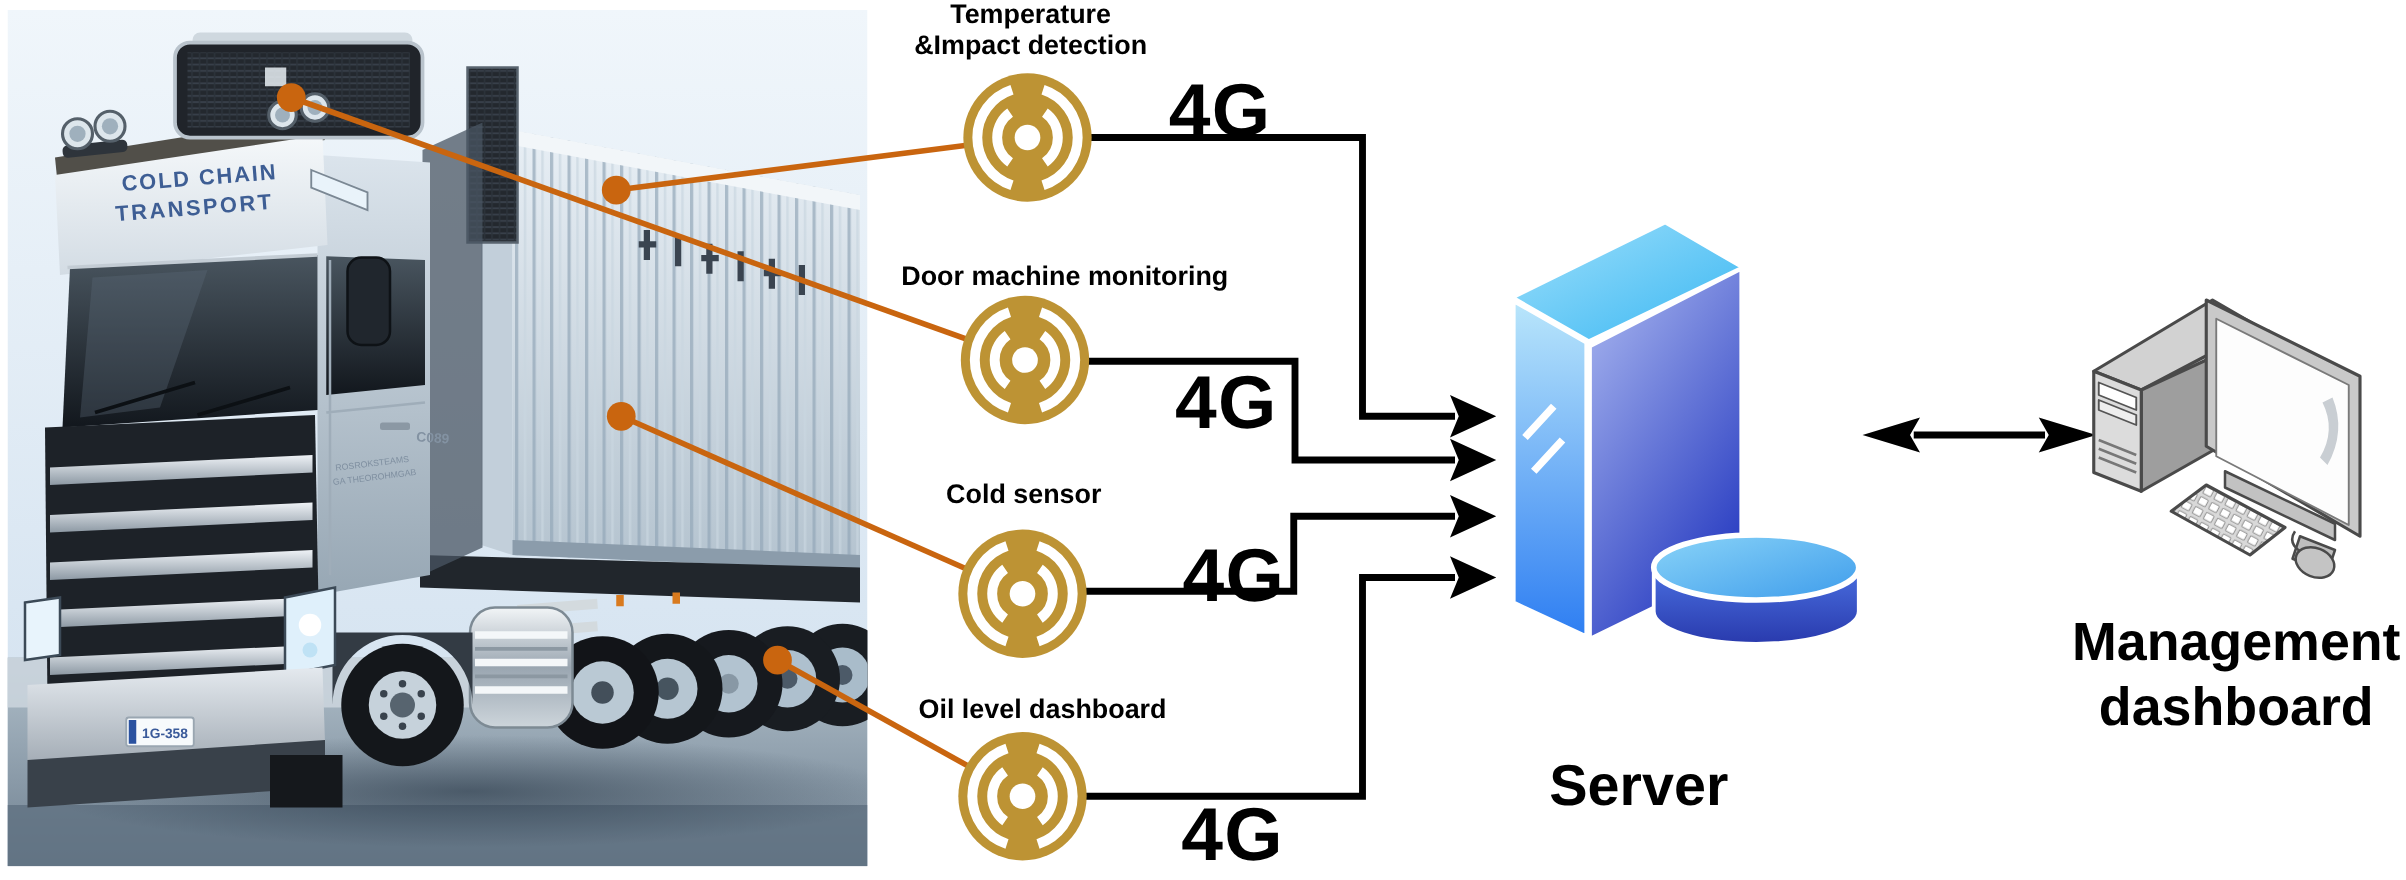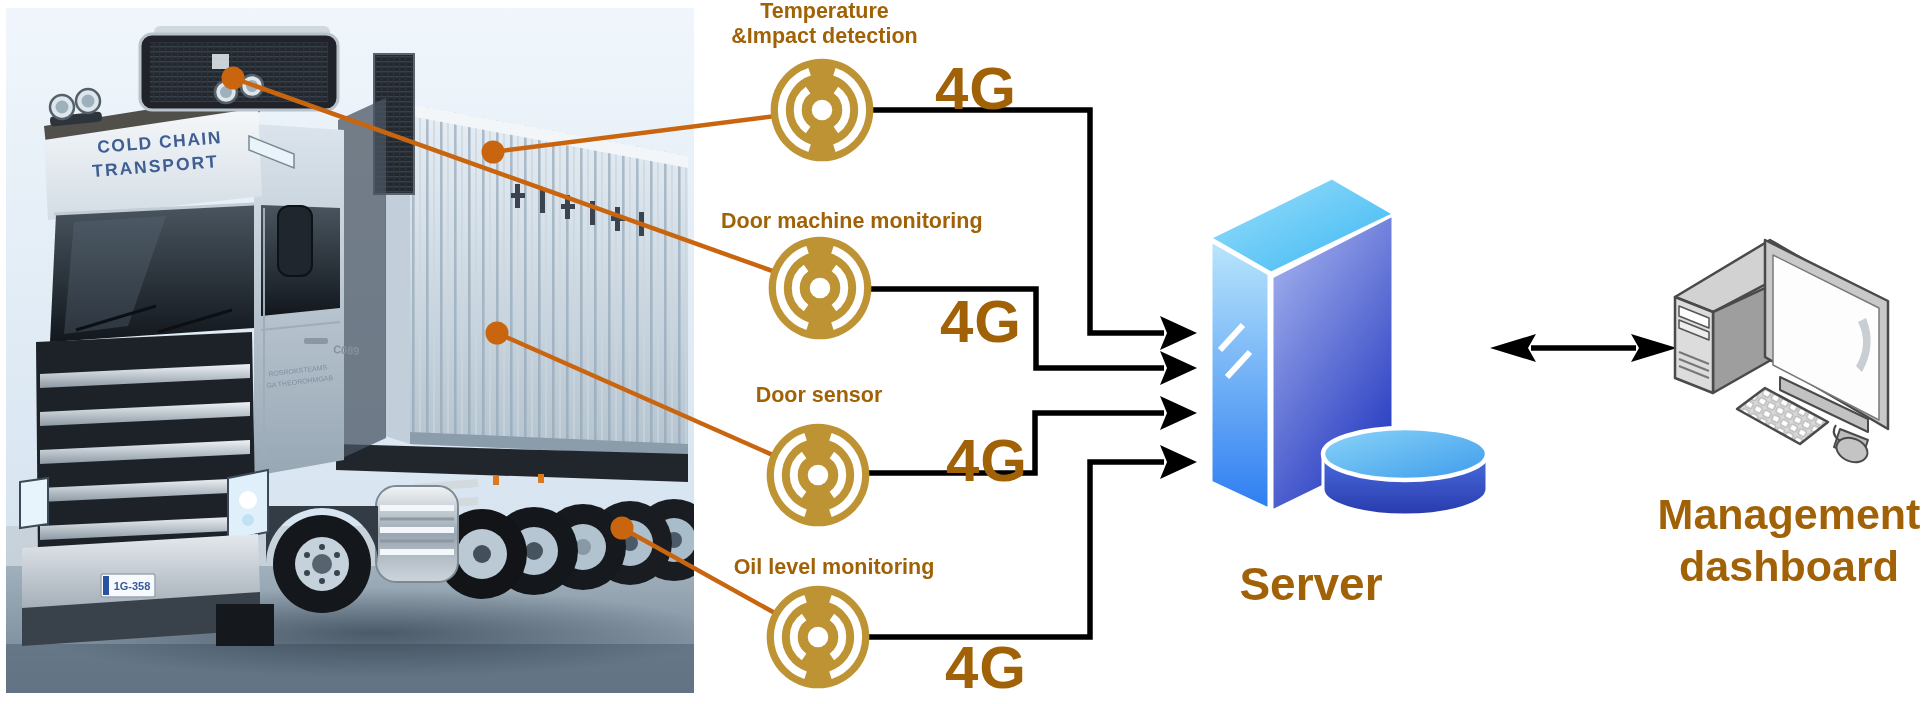--- a/index.html
+++ b/index.html
@@ -1,24 +1,24 @@
 <!DOCTYPE html>
 <html><head>
 <meta charset="utf-8">
 <style>
   html,body{margin:0;padding:0;background:#ffffff;}
   #canvas{position:relative;width:1925px;height:704px;background:#ffffff;overflow:hidden;
           font-family:"Liberation Sans",sans-serif;}
   .photo{position:absolute;left:6px;top:8px;width:688px;height:685px;}
   .overlay{position:absolute;left:0;top:0;width:1925px;height:704px;pointer-events:none;}
-  .lbl{position:absolute;font-weight:bold;color:#a16207;text-align:center;line-height:1.14;}
+  .lbl{position:absolute;font-weight:bold;color:#000000;text-align:center;line-height:1.14;}
   .slbl{font-size:21.5px;}
   .nowrap{white-space:nowrap;}
   .net{font-size:60px;line-height:1;letter-spacing:1px;}
-  .big{font-size:46px;line-height:1.22;}
+  .big{font-size:46px;line-height:1.22;margin-top:44px;}
   .dash{font-size:43px;line-height:1.22;}
 </style>
 </head>
 <body>
 
 <div id="canvas">
 
   <div class="photo">
   <svg width="688" height="685" viewBox="0 0 688 685">
     <defs>
@@ -330,22 +330,22 @@
 
       <polygon points="1765,388 1828,422 1800,444 1737,409" fill="url(#keys)" stroke="#4a4a4a" stroke-width="2.5"></polygon>
 
       <ellipse cx="1852" cy="450" rx="16" ry="11.5" transform="rotate(22 1852 450)" fill="#c4c4c4" stroke="#4a4a4a" stroke-width="2"></ellipse>
       <path d="M1840,441 Q1830,434 1836,425" stroke="#4a4a4a" stroke-width="2" fill="none"></path>
     </g>
   </svg>
 
   <div class="lbl slbl" style="left:722px;top:-1px;width:205px;">Temperature &amp;Impact detection</div>
   <div class="lbl slbl nowrap" style="left:721px;top:209px;width:261px;">Door machine monitoring</div>
-  <div class="lbl slbl nowrap" style="left:719px;top:383px;width:200px;">Door sensor</div>
-  <div class="lbl slbl nowrap" style="left:704px;top:555px;width:260px;">Oil level monitoring</div>
+  <div class="lbl slbl nowrap" style="left:719px;top:383px;width:200px;">Cold sensor</div>
+  <div class="lbl slbl nowrap" style="left:704px;top:555px;width:260px;">Oil level dashboard</div>
 
   <div class="lbl net" style="left:916px;top:59px;width:120px;">4G</div>
   <div class="lbl net" style="left:921px;top:292px;width:120px;">4G</div>
   <div class="lbl net" style="left:927px;top:431px;width:120px;">4G</div>
   <div class="lbl net" style="left:926px;top:638px;width:120px;">4G</div>
 
   <div class="lbl big" style="left:1211px;top:556px;width:200px;">Server</div>
   <div class="lbl dash" style="left:1633px;top:488px;width:312px;">Management dashboard</div>
 </div>
 

